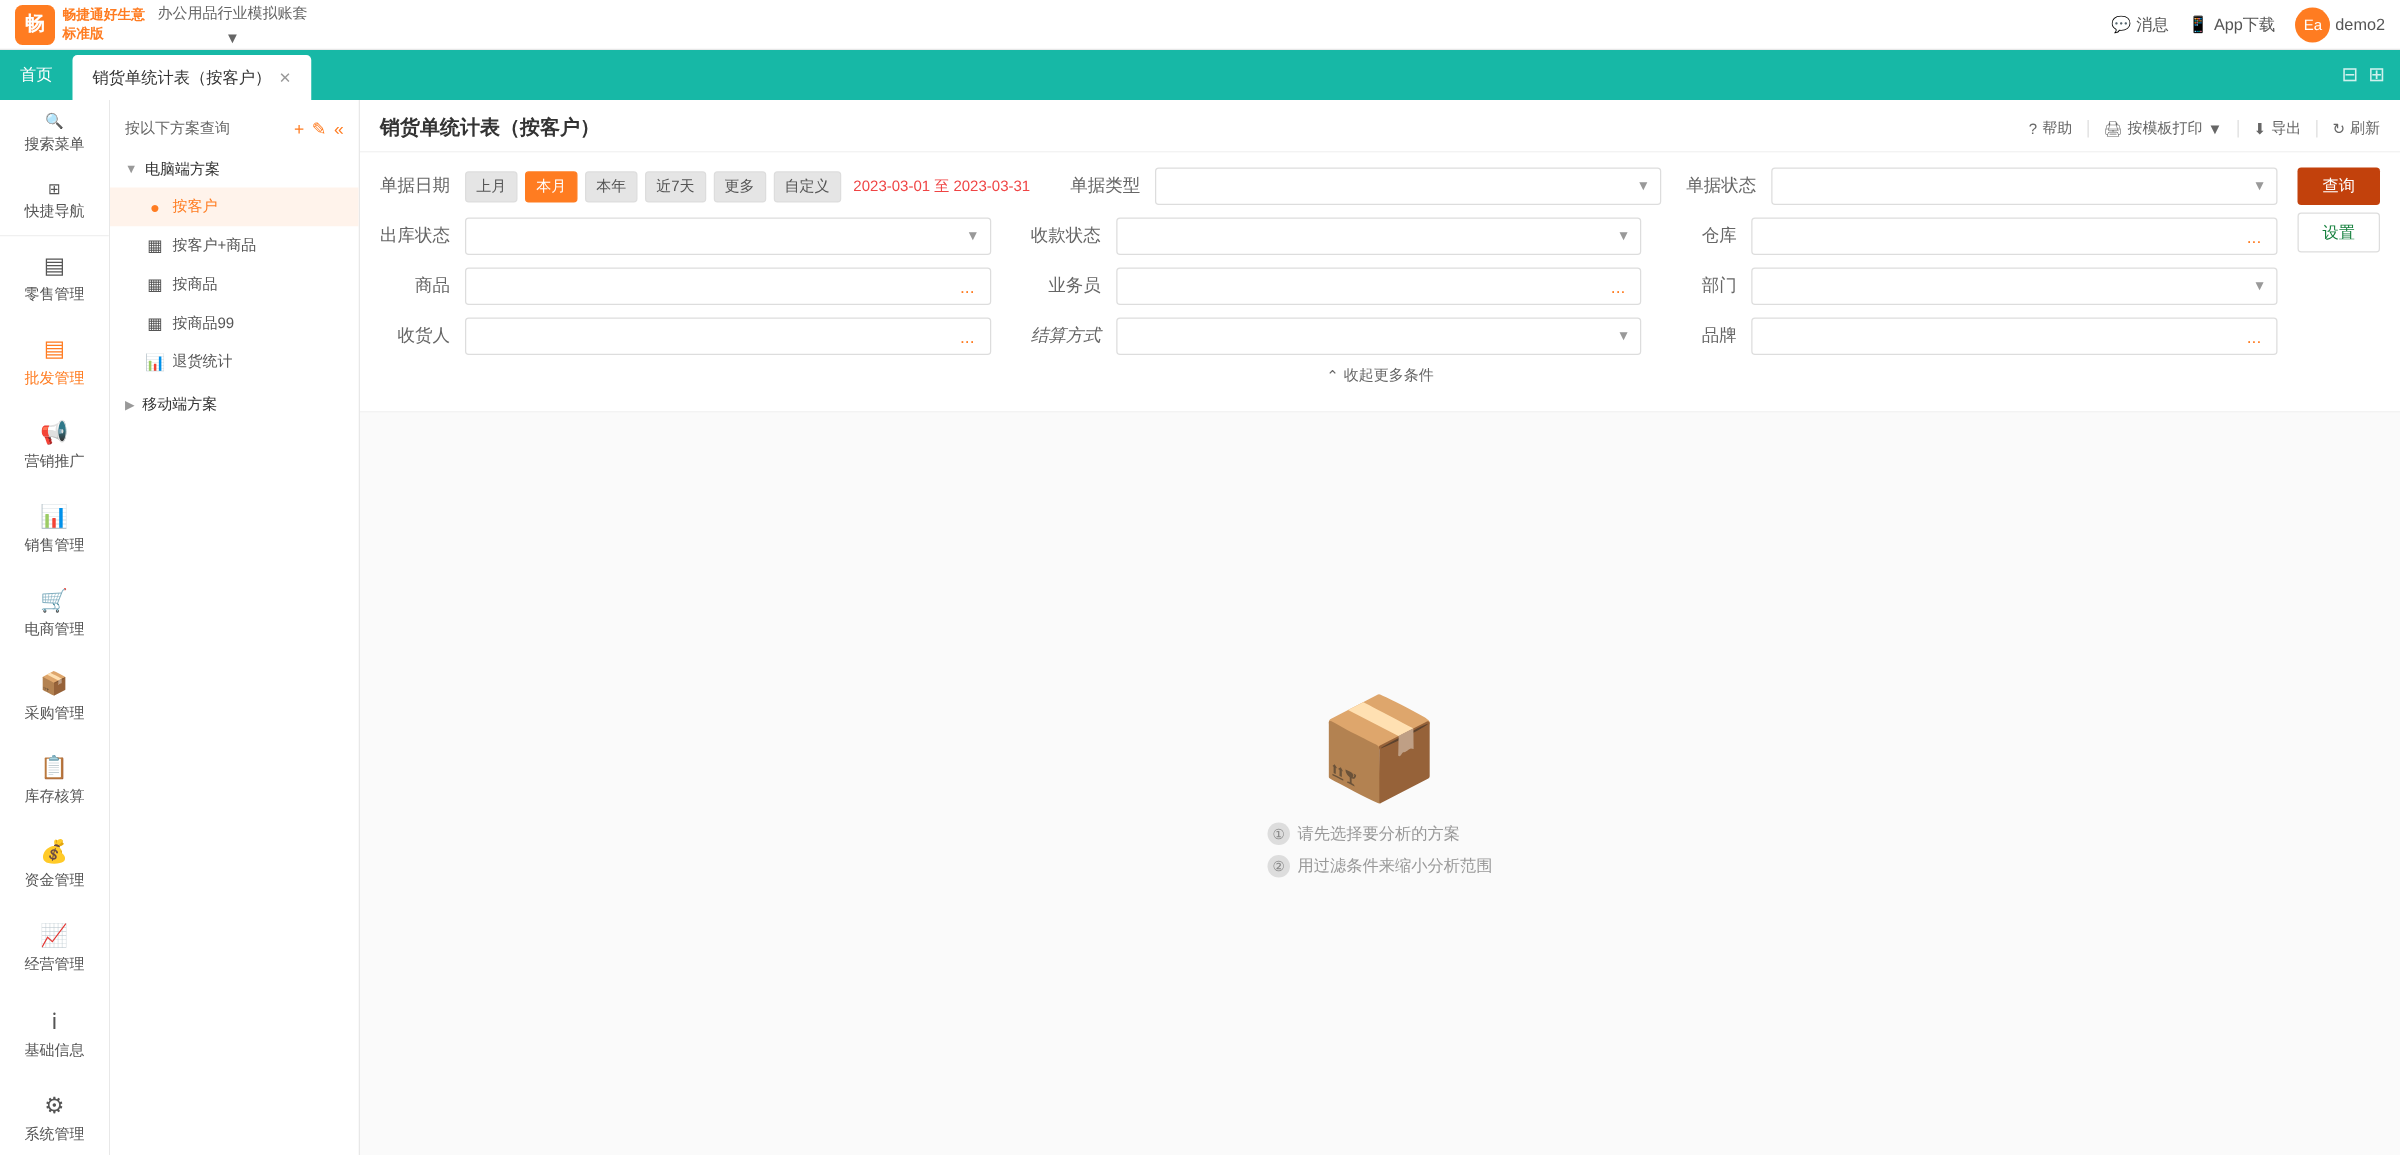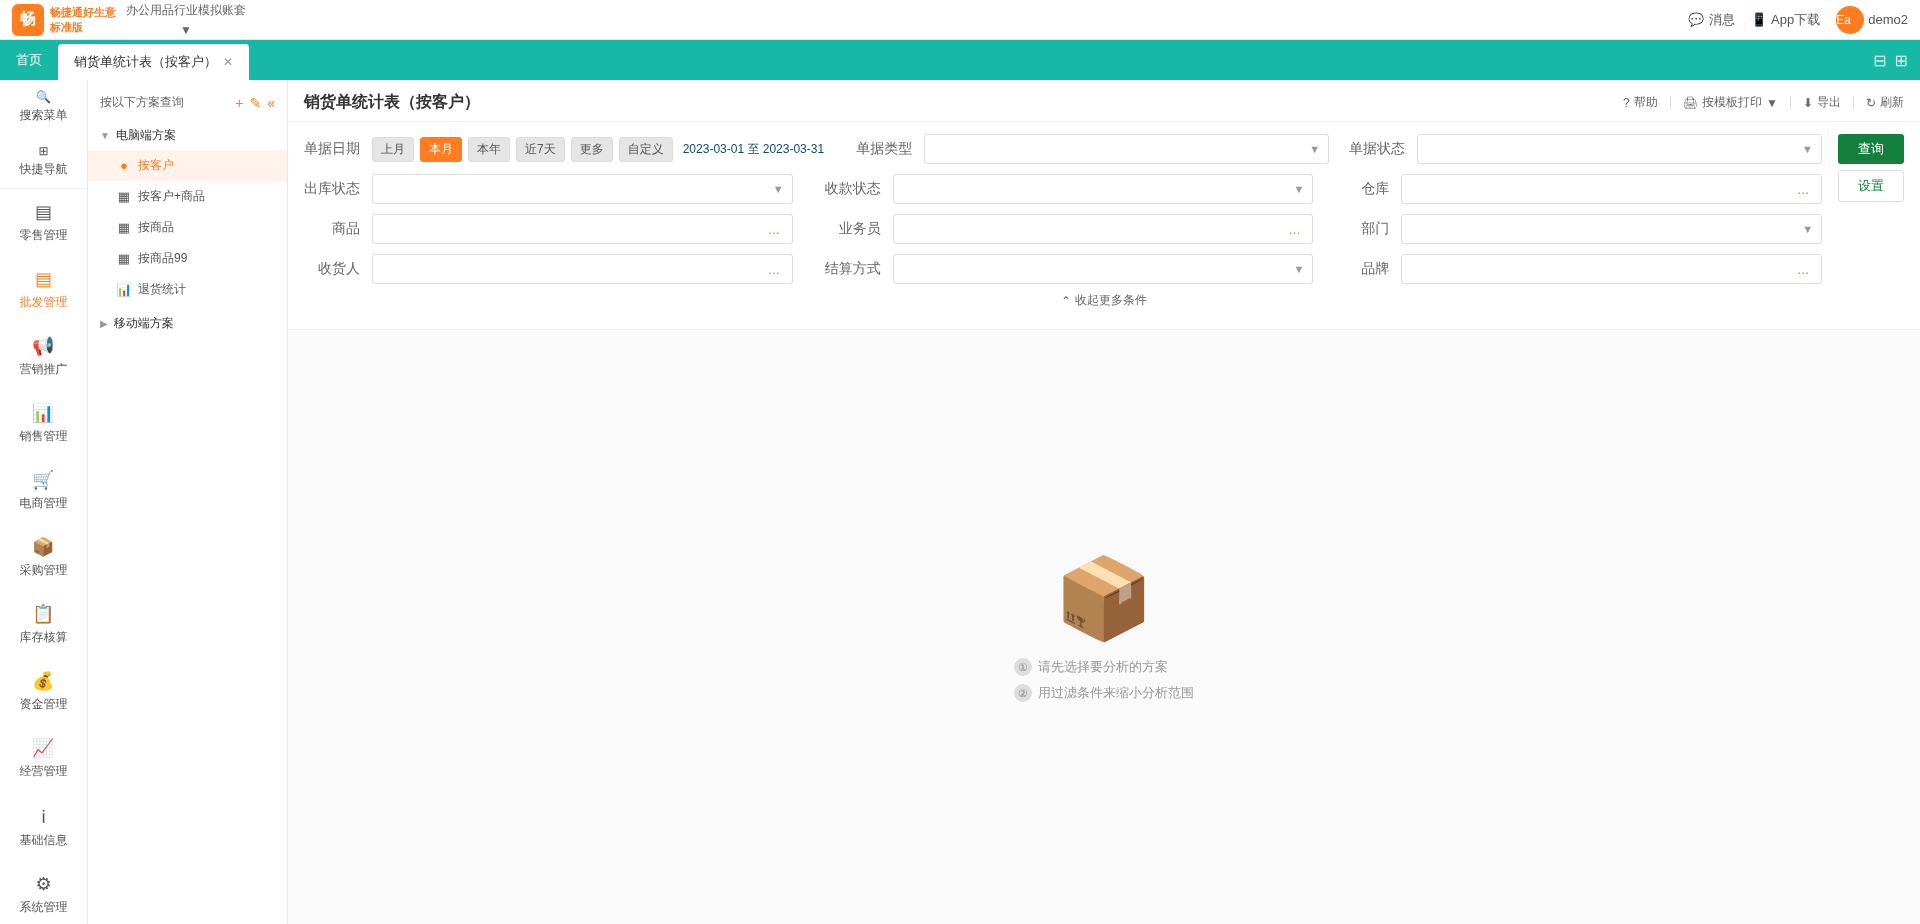--- a/index.html
+++ b/index.html
@@ -8,21 +8,21 @@
     
     .top-bar { height: 40px; background: #fff; display: flex; align-items: center; justify-content: space-between; padding: 0 12px; border-bottom: 1px solid #e8e8e8; flex-shrink: 0; }
     .top-bar-left { display: flex; align-items: center; gap: 10px; }
     .logo-area { display: flex; align-items: center; gap: 6px; }
     .logo-icon { width: 32px; height: 32px; background: #ff7c21; border-radius: 6px; display: flex; align-items: center; justify-content: center; color: #fff; font-size: 16px; font-weight: bold; }
     .logo-text { font-size: 11px; color: #666; line-height: 1.3; }
     .logo-text span { display: block; color: #ff7c21; font-weight: bold; }
     .breadcrumb-area { display: flex; align-items: center; gap: 4px; color: #666; font-size: 12px; flex-direction: column; }
     .top-bar-right { display: flex; align-items: center; gap: 16px; }
     .top-right-item { display: flex; align-items: center; gap: 4px; font-size: 13px; color: #555; cursor: pointer; }
-    .avatar { width: 28px; height: 28px; border-radius: 50%; background: #ff7c21; display: flex; align-items: center; color: #fff; font-size: 12px; }
+    .avatar { width: 28px; height: 28px; border-radius: 50%; background: #ff7c21; display: flex; align-items: center; justify-content: center; color: #fff; font-size: 12px; }
 
     
     .tab-bar { height: 40px; background: #17b8a6; display: flex; align-items: center; padding: 0 0; flex-shrink: 0; }
     .tab-item { height: 40px; display: flex; align-items: center; padding: 0 16px; cursor: pointer; color: rgba(255,255,255,0.85); font-size: 13px; gap: 6px; position: relative; }
     .tab-item.home { color: #fff; }
     .tab-item.active { background: #fff; color: #333; border-radius: 4px 4px 0 0; margin-top: 4px; height: 36px; }
     .tab-item .close-icon { color: #999; font-size: 12px; cursor: pointer; }
     .tab-bar-actions { margin-left: auto; display: flex; align-items: center; gap: 8px; padding-right: 12px; }
     .tab-bar-action { color: rgba(255,255,255,0.8); cursor: pointer; font-size: 16px; }
 
@@ -65,30 +65,30 @@
     .divider-v { width: 1px; height: 14px; background: #ddd; }
 
     
     .filter-area { background: #fff; padding: 12px 16px; border-bottom: 1px solid #f0f0f0; }
     .filter-row { display: flex; align-items: center; gap: 12px; margin-bottom: 10px; }
     .filter-row:last-child { margin-bottom: 0; }
     .filter-label { font-size: 14px; color: #666; min-width: 56px; text-align: right; flex-shrink: 0; }
     .filter-date-group { display: flex; align-items: center; gap: 6px; }
     .date-btn { padding: 3px 8px; font-size: 12px; border: 1px solid #ddd; border-radius: 3px; cursor: pointer; color: #555; background: #e5e5e5; }
     .date-btn.active { background: #ff7c21; color: #fff; border-color: #ff7c21; }
-    .date-range { font-size: 12px; color: #0c4a6e; margin-left: 4px; }
+    .date-range { font-size: 12px; color: #ef4444; margin-left: 4px; }
     .filter-select { flex: 1; height: 30px; border: 1px solid #ddd; border-radius: 3px; padding: 0 8px; font-size: 12px; color: #555; background: #fff; display: flex; align-items: center; justify-content: space-between; cursor: pointer; }
     .filter-select .placeholder { color: #bbb; }
     .filter-select .arrow { color: #999; font-size: 11px; }
     .filter-input { flex: 1; height: 30px; border: 1px solid #ddd; border-radius: 3px; padding: 0 8px; font-size: 12px; color: #333; background: #fff; display: flex; align-items: center; justify-content: space-between; cursor: pointer; }
     .ellipsis-btn { color: #ff7c21; font-size: 14px; cursor: pointer; padding: 0 4px; }
     .collapse-bar { display: flex; align-items: center; justify-content: center; padding: 8px; cursor: pointer; color: #666; font-size: 12px; gap: 4px; }
 
     
-    .btn-query { background: #15803d; color: #fff; border: none; padding: 6px 20px; border-radius: 3px; cursor: pointer; font-size: 13px; }
+    .btn-query { background: #c2410c; color: #fff; border: none; padding: 6px 20px; border-radius: 3px; cursor: pointer; font-size: 13px; }
     .btn-settings { background: #fff; color: #15803d; border: 1px solid #ddd; padding: 6px 16px; border-radius: 3px; cursor: pointer; font-size: 13px; }
     .query-btns { display: flex; flex-direction: column; gap: 6px; padding: 0 0 0 8px; flex-shrink: 0; }
 
     
     .empty-state { flex: 1; display: flex; flex-direction: column; align-items: center; justify-content: center; gap: 12px; background: #fafafa; }
     .empty-tips { display: flex; flex-direction: column; gap: 8px; }
     .empty-tip-item { display: flex; align-items: center; gap: 6px; font-size: 13px; color: #999; }
     .tip-num { width: 18px; height: 18px; border-radius: 50%; background: #ddd; display: flex; align-items: center; justify-content: center; font-size: 11px; color: #888; flex-shrink: 0; }
 
     
@@ -343,21 +343,21 @@
                 <span class="arrow">▼</span>
               </div>
             </div>
 
             <div class="filter-row">
               <span class="filter-label">收货人</span>
               <div class="filter-input" style="min-width:200px;">
                 <span class="placeholder"></span>
                 <span class="ellipsis-btn">...</span>
               </div>
-              <span class="filter-label" style="margin-left:20px;">结算方式</span>
+              <span class="filter-label" style="margin-left:20px;font-style:italic;">结算方式</span>
               <div class="filter-select" style="min-width:200px;">
                 <span class="placeholder"></span>
                 <span class="arrow">▼</span>
               </div>
               <span class="filter-label" style="margin-left:8px;">品牌</span>
               <div class="filter-input" style="min-width:200px;">
                 <span class="placeholder"></span>
                 <span class="ellipsis-btn">...</span>
               </div>
             </div>

